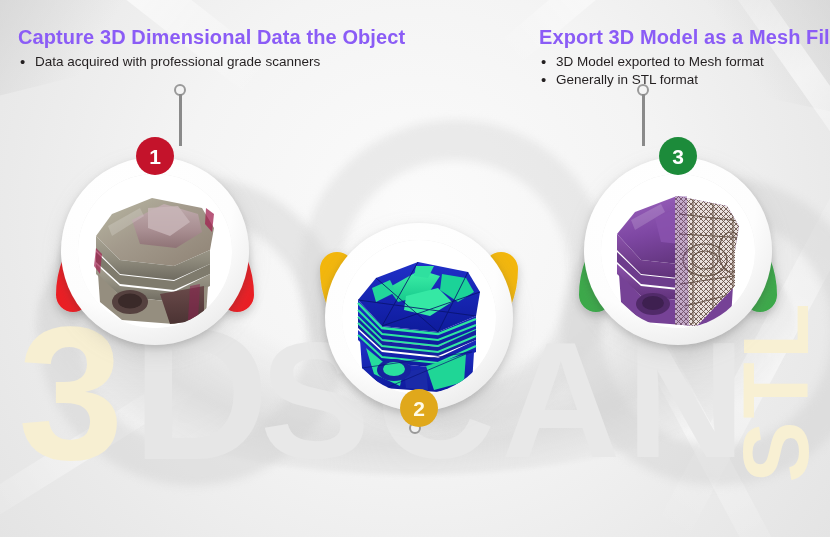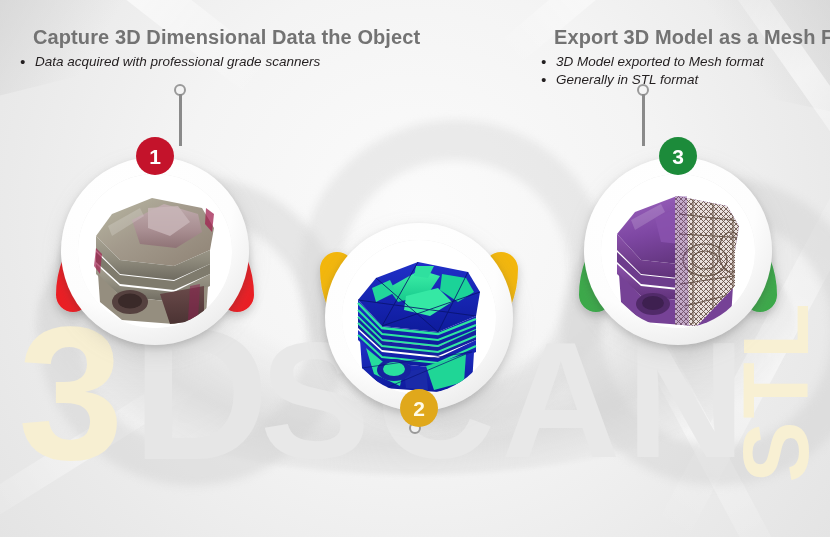--- a/index.html
+++ b/index.html
@@ -100,34 +100,32 @@
     letter-spacing: 3px;
     writing-mode: vertical-rl;
     transform: rotate(180deg);
   }
 
   
   .text-block { position: absolute; }
   .tb-head {
     font-size: 20px;
     font-weight: bold;
-    color: #737373;
+    color: #8b5cf6;
     white-space: nowrap;
     letter-spacing: .1px;
-    margin-left: 15px;
   }
   .tb-list { list-style: none; margin: 5px 0 0 0; padding: 0; }
   .tb-list li {
     position: relative;
     font-size: 13.5px;
     color: #231f20;
     padding-left: 17px;
     margin-bottom: 3px;
     white-space: nowrap;
-    font-style: italic;
   }
   .tb-list li::before {
     content: "•";
     position: absolute;
     left: 2px; top: -1px;
     font-size: 15px;
     color: #231f20;
   }
   .block-1 { left: 18px;  top: 26px; }
   .block-3 { left: 539px; top: 26px; }

